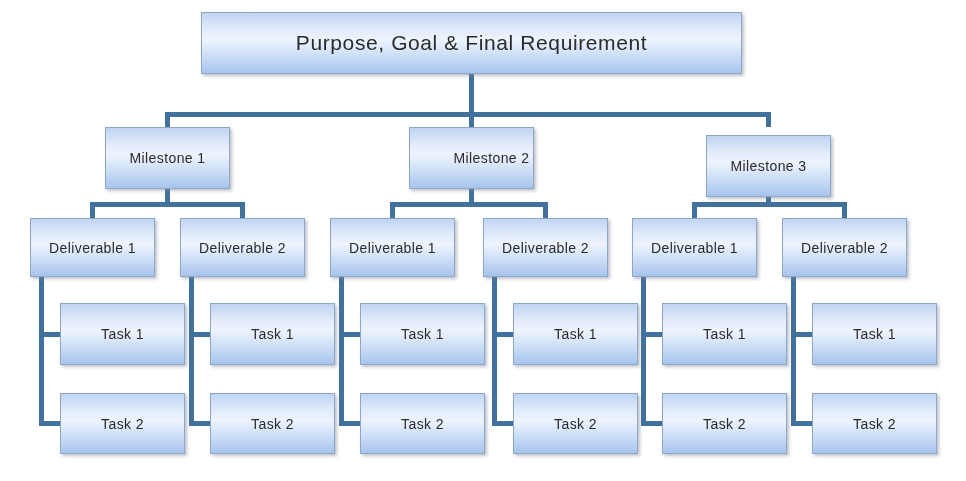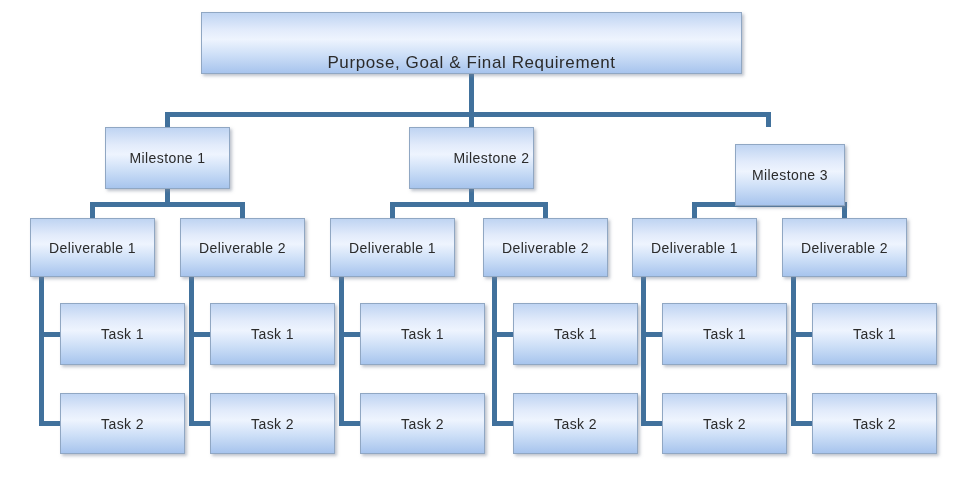--- a/index.html
+++ b/index.html
@@ -15,21 +15,21 @@
     box-sizing:border-box;
     background:linear-gradient(180deg,#bfd4f2 0%,#e2ebfb 28%,#eef4fe 44%,#cddff7 70%,#a7c4ed 100%);
     border:1px solid #90a7c3;
     box-shadow:2px 2px 3px rgba(125,136,153,0.5);
     display:flex; align-items:center; justify-content:center;
     text-align:center;
     color:#2b2b2b;
     font-size:14px;
     letter-spacing:0.4px;
   }
-  .node.root { font-size:17px; letter-spacing:0.6px;align-items:flex-end; }
+  .node.root { font-size:21px; letter-spacing:0.6px; }
   .line { position:absolute; background:#41719C; }
 </style>
 </head>
 <body>
 
 <div class="canvas">
 
   <div class="line" style="left:469px;top:74px;width:5px;height:53px;"></div>
   <div class="line" style="left:165px;top:112px;width:606px;height:5px;"></div>
   <div class="line" style="left:165px;top:112px;width:5px;height:15px;"></div>
@@ -77,21 +77,21 @@
   <div class="node root" style="left:201px;top:12px;width:541px;height:62px;">
     <span>Purpose, Goal &amp; Final Requirement</span>
   </div>
 
   <div class="node" style="left:105px;top:127px;width:125px;height:62px;">
     <span>Milestone 1</span>
   </div>
   <div class="node" style="left:409px;top:127px;width:125px;height:62px;padding-left:40px;">
     <span>Milestone 2</span>
   </div>
-  <div class="node" style="left:706px;top:144px;width:110px;height:62px;margin-left:29px;">
+  <div class="node" style="left:706px;top:135px;width:125px;height:62px;">
     <span>Milestone 3</span>
   </div>
 
   <div class="node" style="left:30px;top:218px;width:125px;height:59px;">
     <span>Deliverable 1</span>
   </div>
   <div class="node" style="left:180px;top:218px;width:125px;height:59px;">
     <span>Deliverable 2</span>
   </div>
   <div class="node" style="left:330px;top:218px;width:125px;height:59px;">

